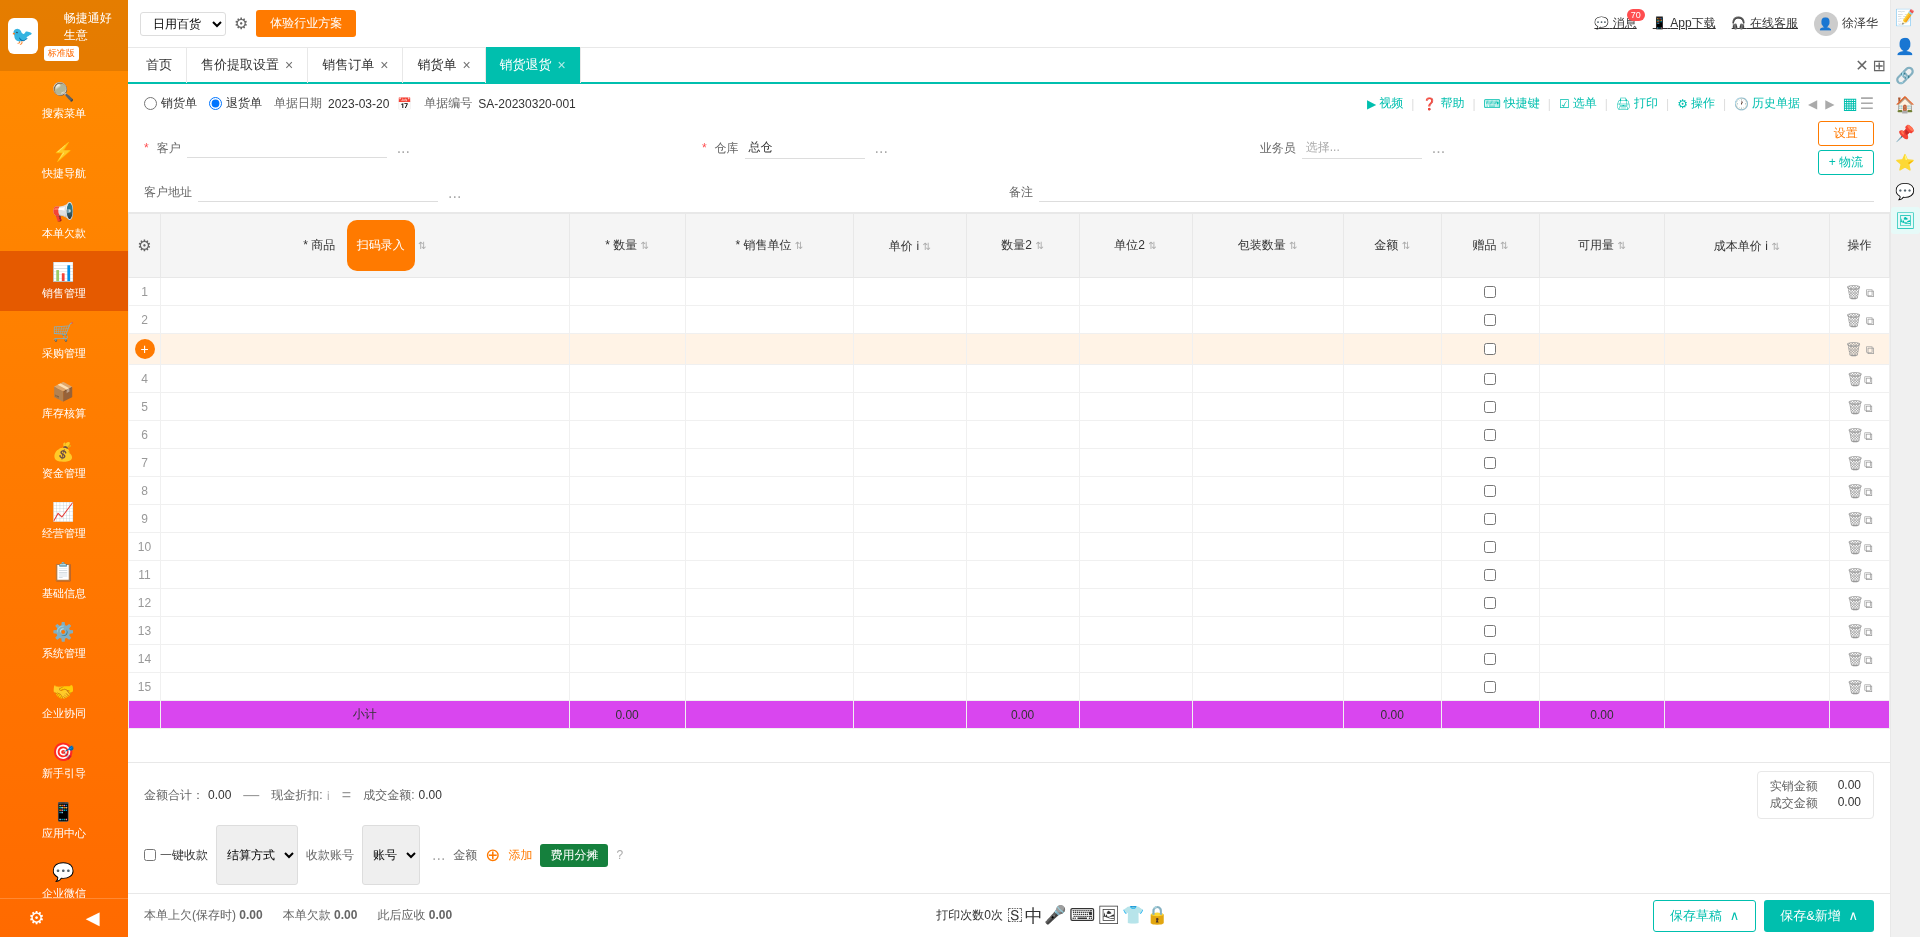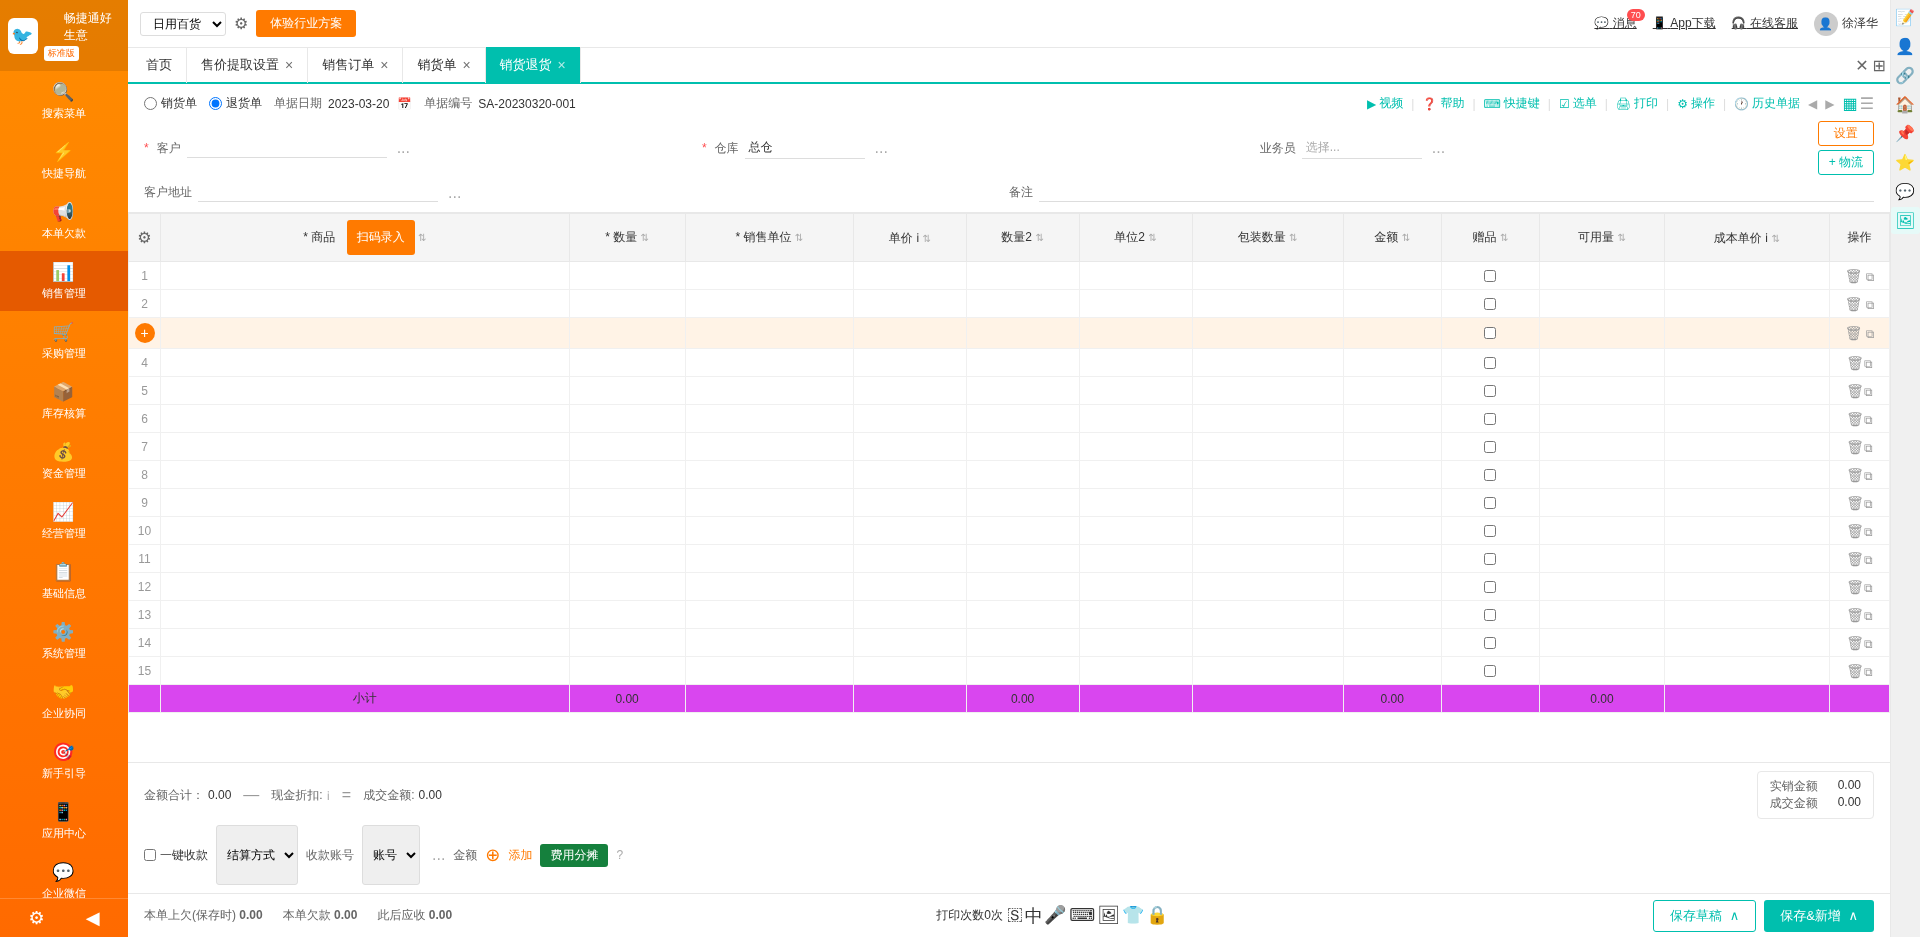--- a/index.html
+++ b/index.html
@@ -62,21 +62,21 @@
     .form-input-dots { color: #aaa; font-size: 16px; cursor: pointer; margin-left: 4px; }
     .required { color: #ff4d4f; margin-right: 2px; }
 
     .form-row3 { display: flex; align-items: center; gap: 0; margin-top: 8px; }
     .form-group3 { display: flex; align-items: center; gap: 6px; flex: 1; }
     .form-input3 { border-bottom: 1px solid #ddd; min-width: 200px; padding: 2px 4px; color: #333; }
 
     
     .table-area { flex: 1; overflow: hidden; display: flex; flex-direction: column; background: #fff; margin: 0; }
     .gear-btn { background: none; border: none; cursor: pointer; font-size: 16px; color: #666; }
-    .scan-btn { background: #ff7a00; color: #fff; border: none; padding: 9px 10px; border-radius: 3px; cursor: pointer; font-size: 12px; margin-left: 8px; }
+    .scan-btn { background: #ff7a00; color: #fff; border: none; padding: 17px 10px; border-radius: 10px; cursor: pointer; font-size: 12px; margin-left: 8px; }
 
     table { width: 100%; border-collapse: collapse; font-size: 12px; }
     thead tr { background: #f5f5f5; }
     thead th { padding: 6px 4px; border: 1px solid #e8e8e8; white-space: nowrap; font-weight: 500; color: #333; text-align: center; cursor: pointer; }
     thead th .sort-icon { color: #aaa; font-size: 10px; }
     tbody tr { border-bottom: 1px solid #f0f0f0; }
     tbody tr:nth-child(3) { background: #fff3e6; }
     tbody td { padding: 5px 4px; border: 1px solid #f0f0f0; text-align: center; height: 28px; }
     tbody td.row-num { color: #999; width: 32px; }
     .subtotal-row { background: #d946ef; font-weight: 500; }

